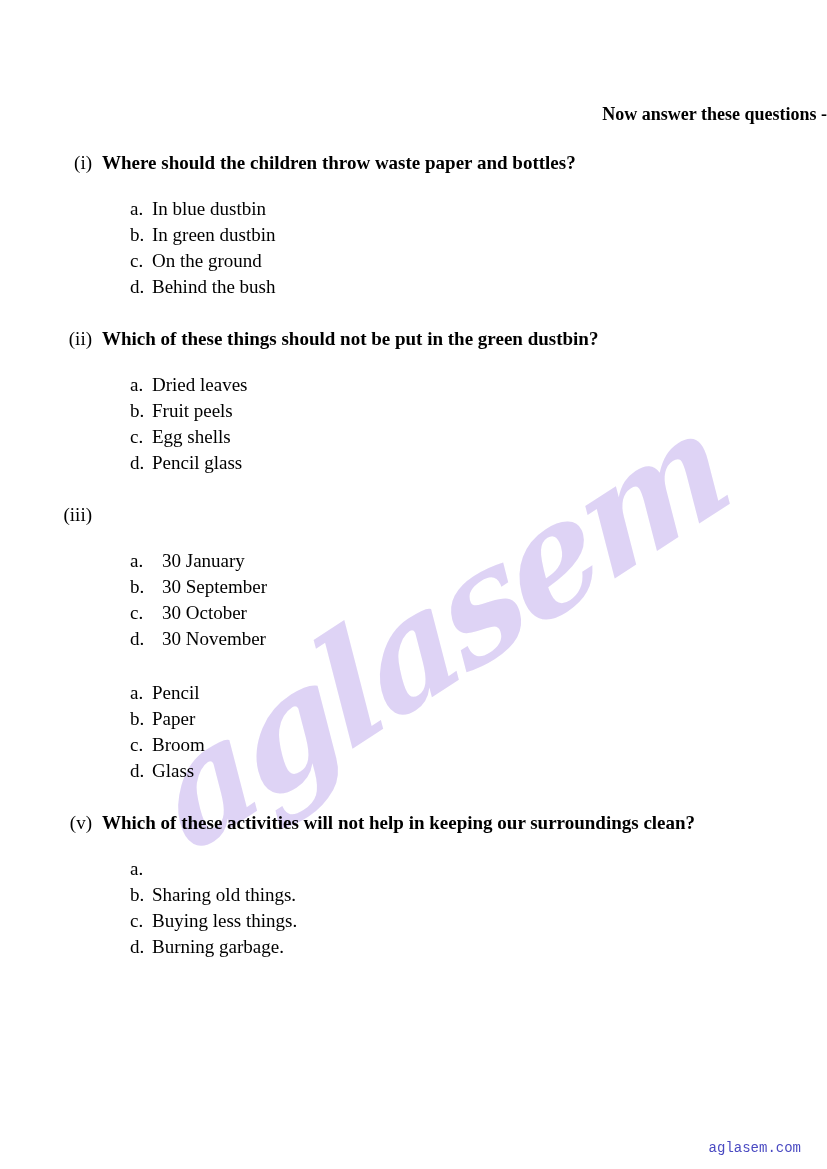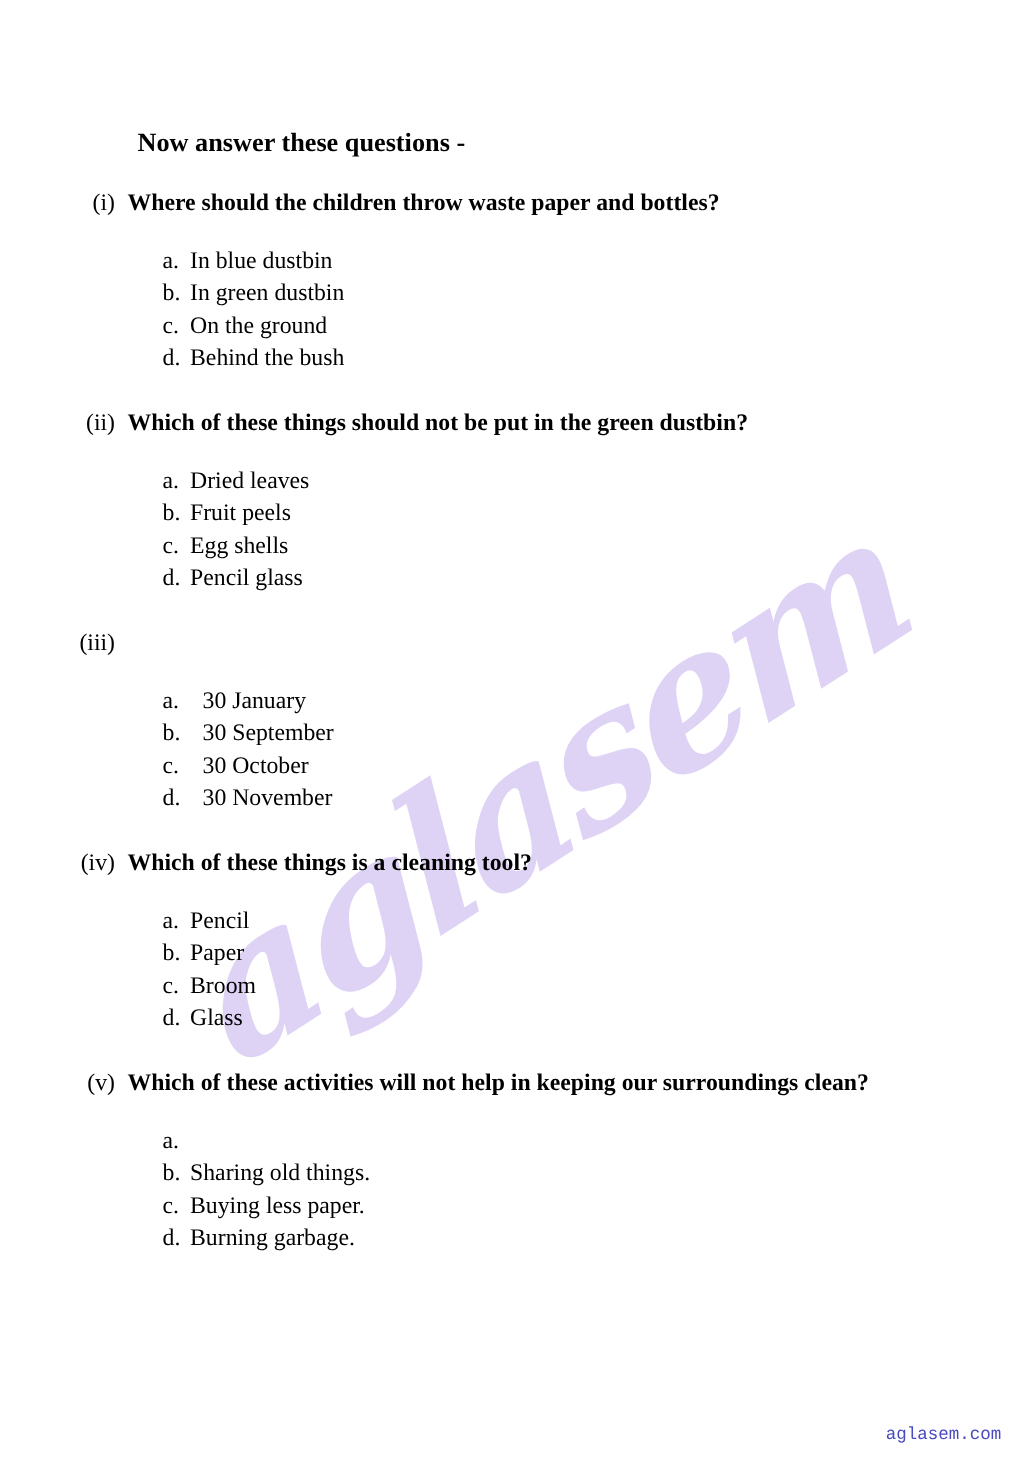--- a/index.html
+++ b/index.html
@@ -15,24 +15,25 @@
     font-family: "Liberation Serif", serif;
     color: #000000;
     overflow: hidden;
   }
   .content {
     position: relative;
     z-index: 1;
     padding-top: 103px;
   }
   .heading {
-    font-size: 21px;
+    font-size: 18px;
     font-weight: bold;
     line-height: 22px;
     margin: 0 0 0 110px;
+    text-align: right;
   }
   .questions {
     margin-top: 27px;
   }
   .question-block {
     margin-bottom: 28px;
   }
   .question-line {
     display: flex;
     font-size: 19px;
@@ -174,24 +175,20 @@
               <span class="opt-letter">c.</span>
               <span class="opt-text">30 October</span>
             </li>
             <li>
               <span class="opt-letter">d.</span>
               <span class="opt-text">30 November</span>
             </li>
           </ul>
         </div>
         <div class="question-block">
-          <div class="question-line">
-            <span class="q-num">(iv)</span>
-            <span class="q-text">Which of these things is a cleaning tool?</span>
-          </div>
           <ul class="options">
             <li>
               <span class="opt-letter">a.</span>
               <span class="opt-text">Pencil</span>
             </li>
             <li>
               <span class="opt-letter">b.</span>
               <span class="opt-text">Paper</span>
             </li>
             <li>
@@ -212,21 +209,21 @@
           <ul class="options">
             <li>
               <span class="opt-letter">a.</span>
             </li>
             <li>
               <span class="opt-letter">b.</span>
               <span class="opt-text">Sharing old things.</span>
             </li>
             <li>
               <span class="opt-letter">c.</span>
-              <span class="opt-text">Buying less paper.</span>
+              <span class="opt-text">Buying less things.</span>
             </li>
             <li>
               <span class="opt-letter">d.</span>
               <span class="opt-text">Burning garbage.</span>
             </li>
           </ul>
         </div>
       </div>
   </div>
 

